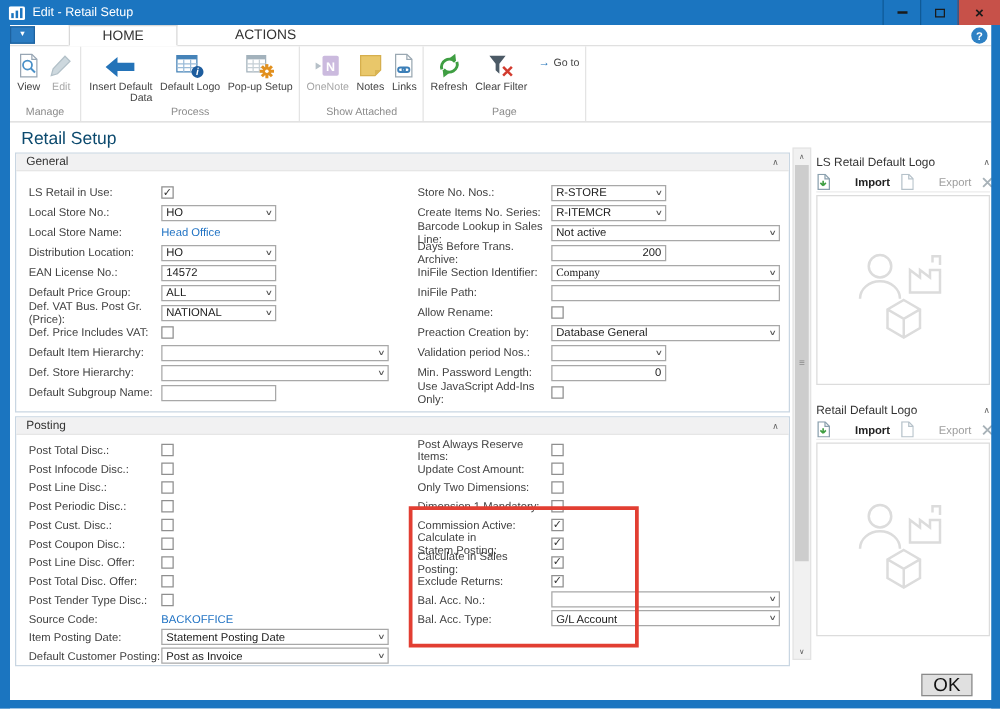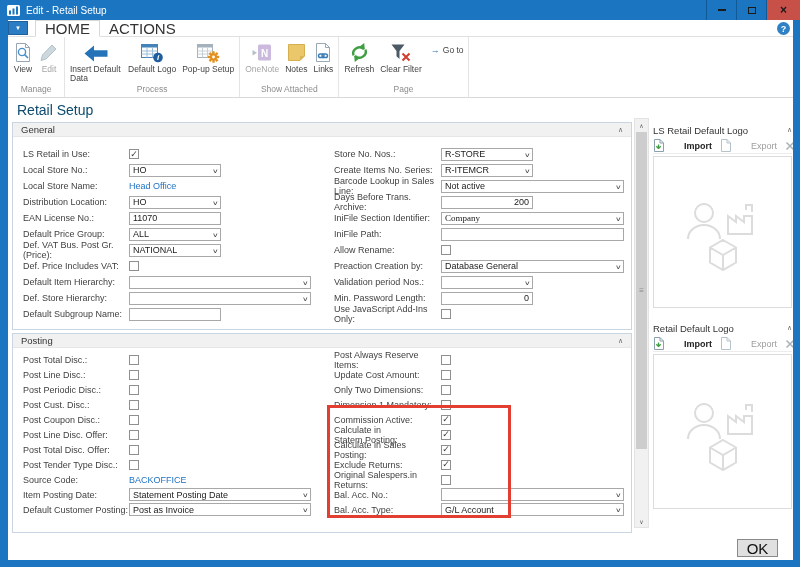--- a/index.html
+++ b/index.html
@@ -16,32 +16,32 @@
   .glyph-min { width:8px; height:2px; background:#1a1a1a; }
   .glyph-max { width:8px; height:7px; border:1.5px solid #1a1a1a; }
   .tb-close { width:34px; background:#c75149; color:#1a1a1a; font-size:12px; font-weight:bold; line-height:1; }
   .b-left  { position:absolute; left:0; top:20px; width:8px;  height:547px; background:#1b75c0; z-index:25; }
   .b-right { position:absolute; left:793px; top:20px; width:7px; height:547px; background:#1b75c0; z-index:25; }
   .b-bottom{ position:absolute; left:0; top:560px; width:800px; height:7px; background:#1b75c0; z-index:25; }
 
   
   .tabrow { position:absolute; left:8px; top:20px; width:785px; height:17px; background:#fff; display:flex; align-items:stretch; border-bottom:1px solid #e0e0e0; z-index:5; }
   .appbtn { width:20px; height:14px; margin:1px 7px 0 0; background:#2b7cc2; border:1px solid #1d629f; color:#fff; display:flex; align-items:center; justify-content:center; font-size:6px; cursor:pointer; }
-  .tab { padding:0 9px; display:flex; align-items:center; font-size:15px; color:#333; cursor:pointer; }
+  .tab { padding:0 26px; display:flex; align-items:center; font-size:11px; color:#333; cursor:pointer;margin-left:20px; }
   .tab.active { border:1px solid #d8d8d8; border-bottom:1px solid #fff; margin-bottom:-1px; background:#fff; }
   .help { position:absolute; right:3px; top:2px; width:13px; height:13px; border-radius:50%; background:#2e81c4; color:#fff; font-size:9px; font-weight:bold; display:flex; align-items:center; justify-content:center; cursor:pointer; }
 
   
   .ribbon { position:absolute; left:8px; top:37px; width:785px; height:61px; background:#fff; border-bottom:1px solid #d9d9d9; display:flex; z-index:4; }
   .rgroup { display:flex; flex-direction:column; border-right:1px solid #e4e4e4; padding:0 2px; }
   .rbtns { flex:1; display:flex; align-items:flex-start; justify-content:center; padding-top:3px; }
   .rbtn { display:flex; flex-direction:column; align-items:center; padding:0 3px; cursor:pointer; }
   .rbtn .ric { height:23px; display:flex; align-items:flex-end; justify-content:center; }
   .rbtn .ric svg { display:block; }
-  .rbtn .rlbl { font-size:8.5px; line-height:9px; text-align:left; color:#444; max-width:52px; margin-top:2px; }
+  .rbtn .rlbl { font-size:8.5px; line-height:9px; text-align:right; color:#444; max-width:52px; margin-top:2px; }
   .rbtn.disabled { cursor:default; }
   .rbtn.disabled .rlbl { color:#a6a6a6; }
   .rcap { height:13px; text-align:center; font-size:8.5px; color:#8b8b8b; }
   .goto { display:flex; align-items:center; gap:3px; font-size:8.5px; color:#444; margin:5px 2px 0 6px; align-self:flex-start; cursor:pointer; white-space:nowrap; }
   .goto .garr { color:#2473b8; font-weight:bold; font-size:9px; }
 
   
   .pgtitle { position:absolute; left:17px; top:102px; font-size:14px; color:#0c4a6e; z-index:3; }
 
   .form { position:absolute; left:12px; top:122px; width:620px; height:412px; z-index:3; }
@@ -294,21 +294,21 @@
           <div class="row">
             <span class="lbl">Distribution Location:</span>
             <span class="sel" style="width: 92px;">
               <span>HO</span>
               <span class="arr">∨</span>
             </span>
           </div>
           <div class="row">
             <span class="lbl">EAN License No.:</span>
             <span class="inp" style="width: 92px;">
-              <span>11070</span>
+              <span>14572</span>
             </span>
           </div>
           <div class="row">
             <span class="lbl">Default Price Group:</span>
             <span class="sel" style="width: 92px;">
               <span>ALL</span>
               <span class="arr">∨</span>
             </span>
           </div>
           <div class="row">
@@ -418,20 +418,24 @@
       <div class="ft-hd">
         <span>Posting</span>
         <span class="chev">∧</span>
       </div>
       <div class="col col-l">
           <div class="row">
             <span class="lbl">Post Total Disc.:</span>
             <span class="cb"></span>
           </div>
           <div class="row">
+            <span class="lbl">Post Infocode Disc.:</span>
+            <span class="cb"></span>
+          </div>
+          <div class="row">
             <span class="lbl">Post Line Disc.:</span>
             <span class="cb"></span>
           </div>
           <div class="row">
             <span class="lbl">Post Periodic Disc.:</span>
             <span class="cb"></span>
           </div>
           <div class="row">
             <span class="lbl">Post Cust. Disc.:</span>
             <span class="cb"></span>
@@ -504,24 +508,20 @@
             <span class="lbl">Calculate in Sales Posting:</span>
             <span class="cb">
               <span>✓</span>
             </span>
           </div>
           <div class="row">
             <span class="lbl">Exclude Returns:</span>
             <span class="cb">
               <span>✓</span>
             </span>
-          </div>
-          <div class="row">
-            <span class="lbl">Original Salespers.in Returns:</span>
-            <span class="cb"></span>
           </div>
           <div class="row">
             <span class="lbl">Bal. Acc. No.:</span>
             <span class="sel" style="width: 183px;">
               <span></span>
               <span class="arr">∨</span>
             </span>
           </div>
           <div class="row">
             <span class="lbl">Bal. Acc. Type:</span>

